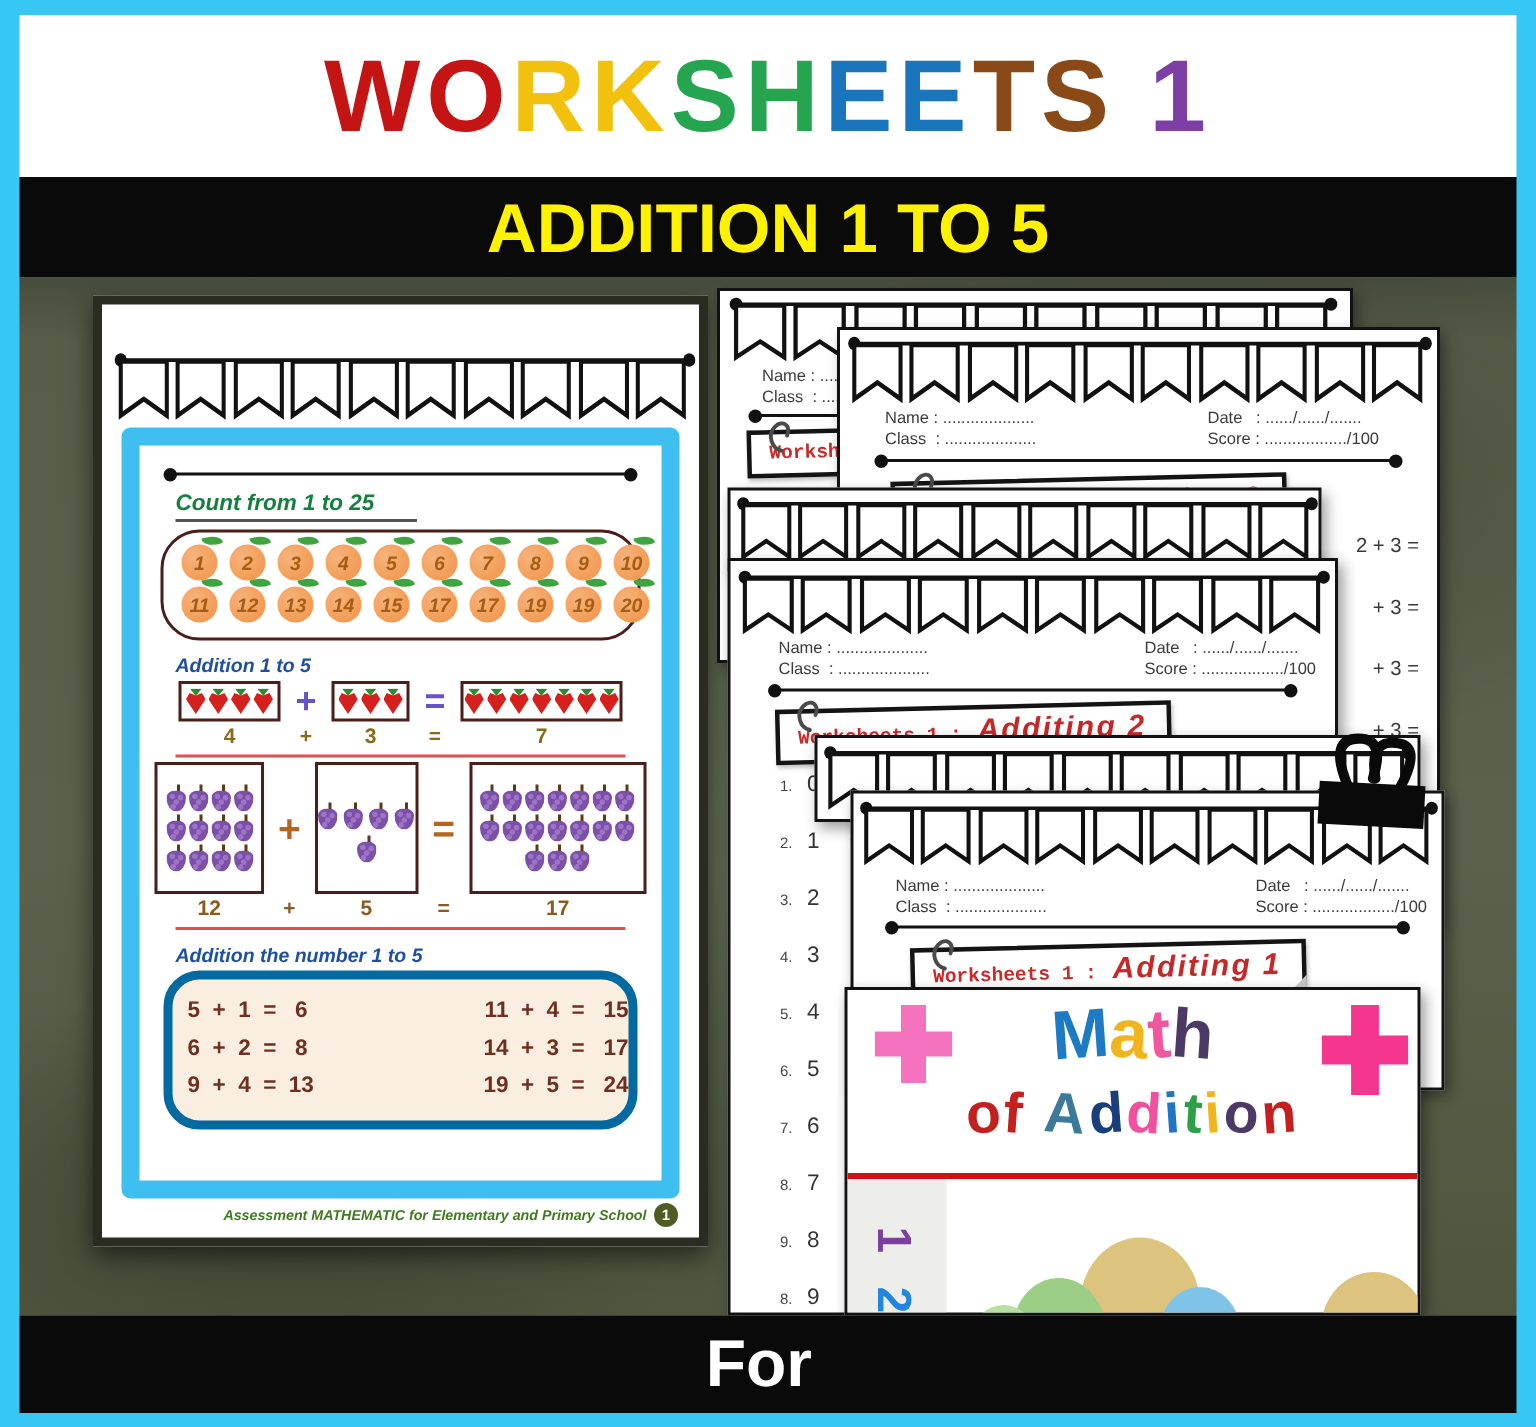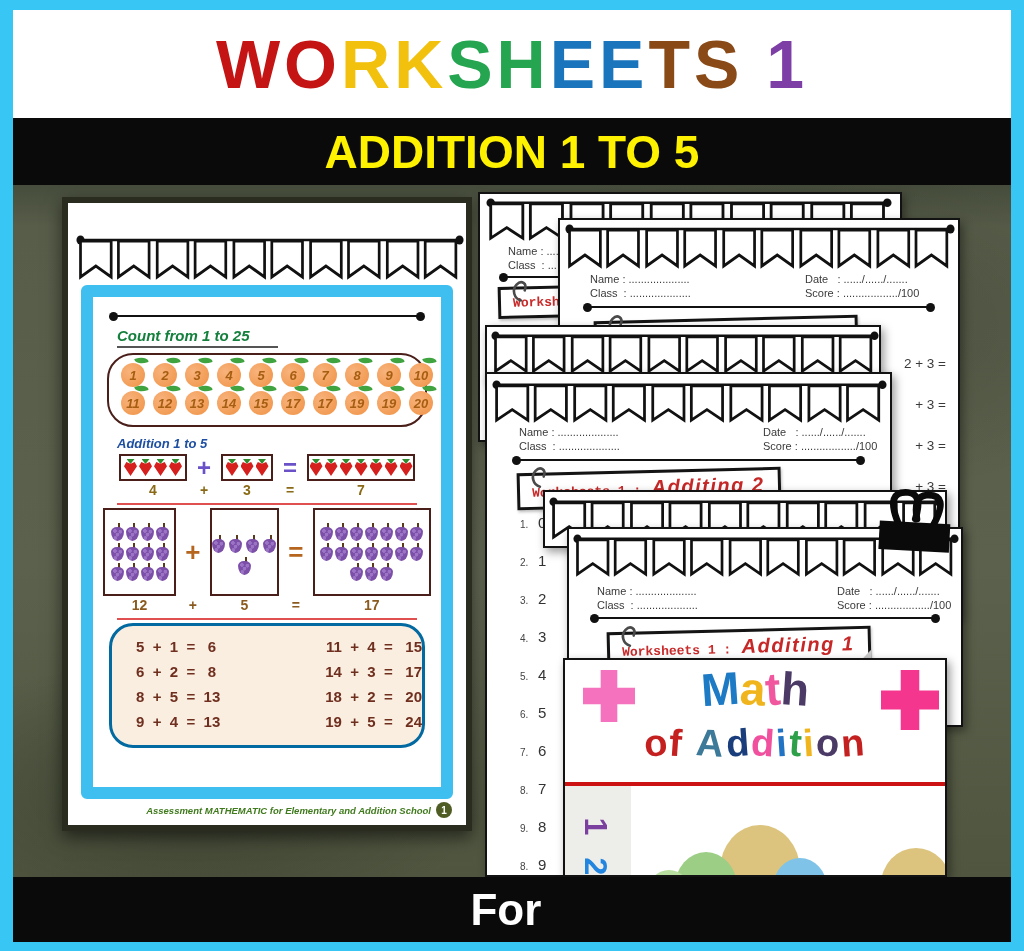--- a/index.html
+++ b/index.html
@@ -88,22 +88,22 @@
   .grape { position:relative; width:13px; height:18px; display:inline-block; flex:0 0 auto; }
   .grape::before { content:""; position:absolute; top:0; left:55%; width:2px; height:5px; background:#5A3A1A; }
   .grape::after { content:""; position:absolute; left:0; right:0; top:4px; bottom:0;
     background-color:#7C4FA8;
     background-image:radial-gradient(circle at 30% 28%, #9B74C6 1.6px, transparent 2.1px),
       radial-gradient(circle at 72% 34%, #9B74C6 1.6px, transparent 2.1px),
       radial-gradient(circle at 50% 55%, #9B74C6 1.6px, transparent 2.1px),
       radial-gradient(circle at 34% 78%, #9B74C6 1.6px, transparent 2.1px);
     border-radius:46% 46% 50% 50% / 34% 34% 66% 66%; }
   .gr-box2 { padding-top:6px; gap:4px; }
-  .eq-box { margin:3px 6px 0 6px; border:3px solid #0369a1; border-radius:24px; background:#FAEEE1;
-    padding:9px 0 7px 24px; }
+  .eq-box { margin:3px 6px 0 6px; border:6px solid #0369a1; border-radius:24px; background:#FAEEE1;
+    padding:9px 0 7px 10px; }
   .eq-row { display:flex; margin:3px 0 8px 0; }
   .eq-l { width:148px; font-size:15px; font-weight:bold; color:#6F2F1F; white-space:pre; }
   .eq-r { margin-left:62px; font-size:15px; font-weight:bold; color:#6F2F1F; white-space:pre; }
   #main-footer { position:absolute; right:14px; bottom:7px; display:flex; align-items:center; gap:5px; }
   #main-footer .ftxt { color:#3F7A1C; font-size:9.5px; font-weight:bold; font-style:italic; }
   .pagenum { width:16px; height:16px; border-radius:50%; background:#4F5D24; color:#fff; font-size:10px;
     font-weight:bold; display:inline-flex; align-items:center; justify-content:center; }
 
   
   #sheet-a { left:465px; top:7px; width:424px; height:250px; }
@@ -307,47 +307,44 @@
         </div>
         <div class="num-row">
           <div class="num-grape gw1">12</div>
           <div class="num-grape fw2">+</div>
           <div class="num-grape gw3">5</div>
           <div class="num-grape fw4">=</div>
           <div class="num-grape gw5">17</div>
         </div>
         <div class="redline"></div>
 
+        <div class="sec-title">Addition the number 1 to 5</div>
 
         <div class="eq-box">
 
             <div class="eq-row">
               <span class="eq-l">5  +  1  =   6</span>
               <span class="eq-r">11  +  4  =   15</span>
             </div>
 
             <div class="eq-row">
               <span class="eq-l">6  +  2  =   8</span>
               <span class="eq-r">14  +  3  =   17</span>
             </div>
 
-            <div class="eq-row">
-              <span class="eq-l">8  +  5  =  13</span>
-              <span class="eq-r">18  +  2  =   20</span>
-            </div>
 
             <div class="eq-row">
               <span class="eq-l">9  +  4  =  13</span>
               <span class="eq-r">19  +  5  =   24</span>
             </div>
           </div>
       </div>
 
       <div id="main-footer">
-        <span class="ftxt">Assessment MATHEMATIC for Elementary and Addition School</span>
+        <span class="ftxt">Assessment MATHEMATIC for Elementary and Primary School</span>
         <span class="pagenum">1</span>
       </div>
     </div>
 
     <div class="sheet" id="sheet-a">
       <svg class="flags" style="left:6px; top:4px; width:406px; height:44px" viewBox="0 0 430 46" preserveAspectRatio="none">
           <use href="#flagrow"></use>
         </svg>
       <div class="meta" style="left:28px; top:50px">Name : .........</div>
       <div class="meta" style="left:28px; top:64px">Class  : .........</div>

